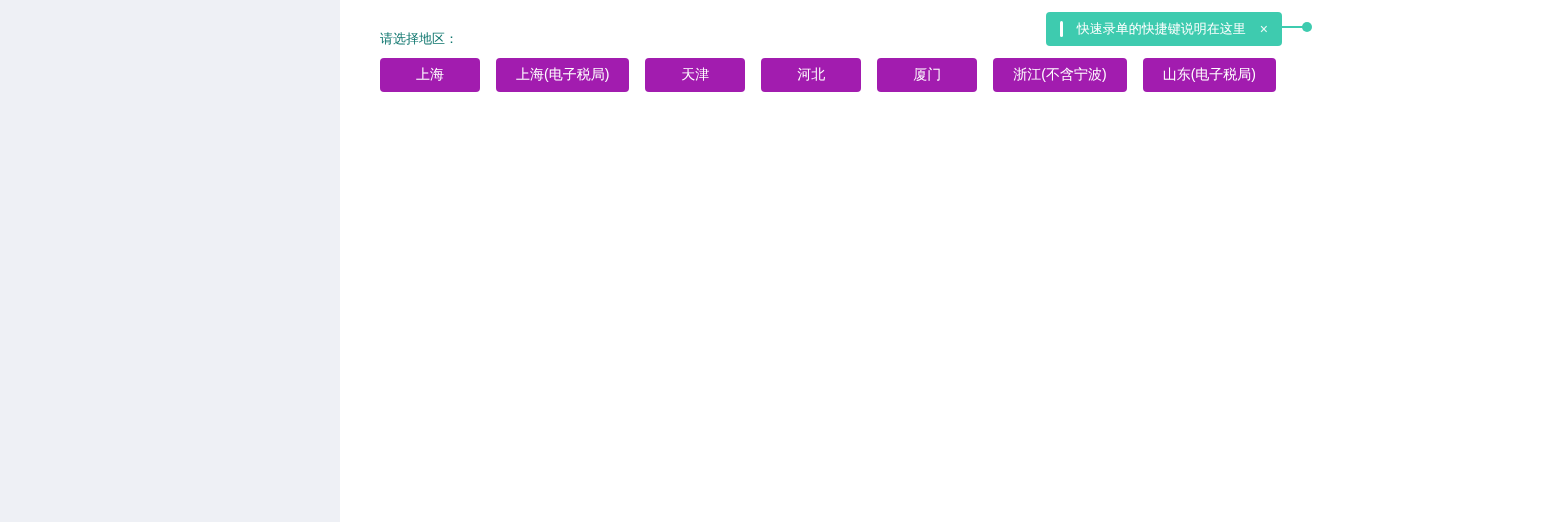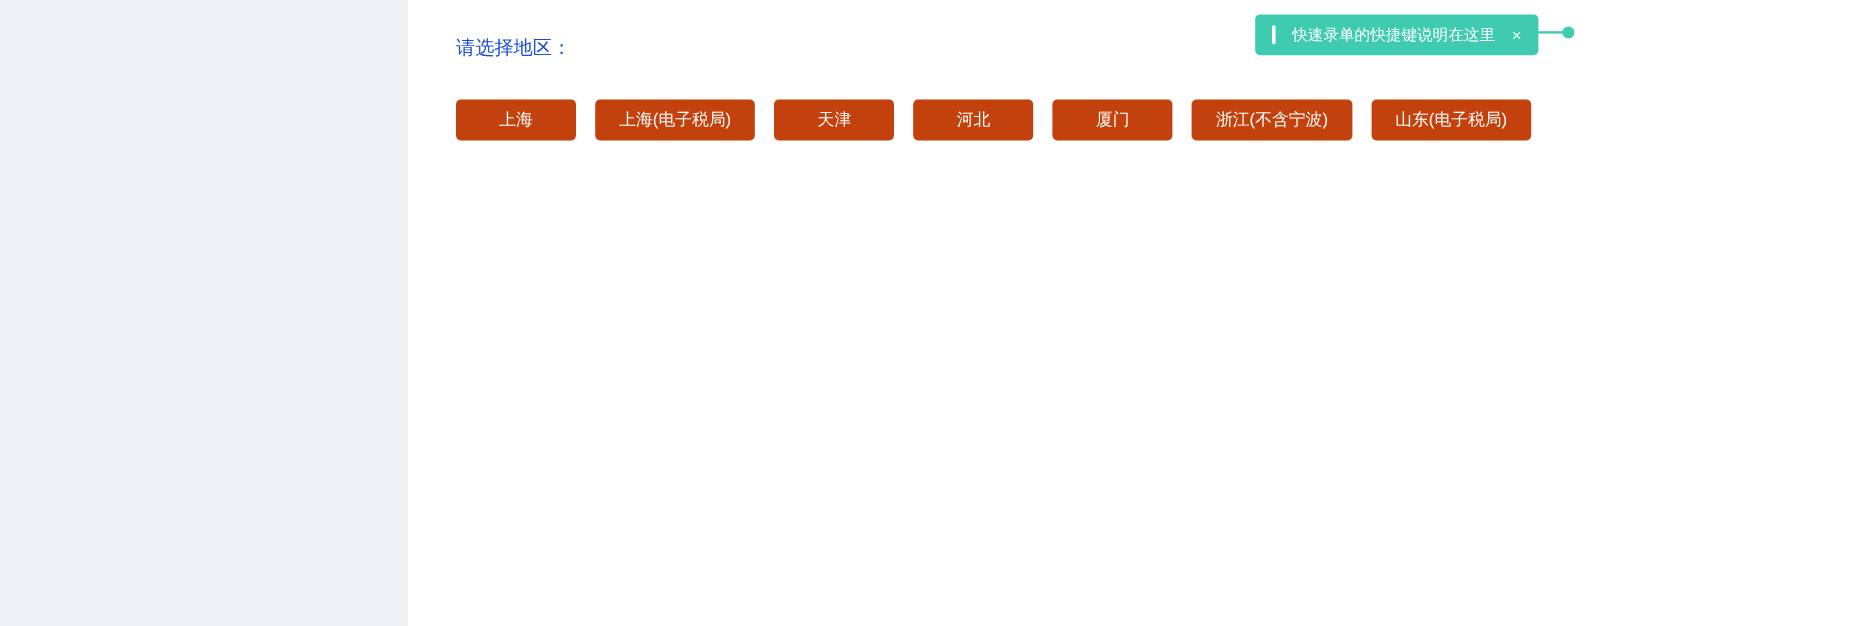--- a/index.html
+++ b/index.html
@@ -30,34 +30,34 @@
       position: absolute;
       left: 340px;
       top: 0;
       right: 0;
       bottom: 0;
       background: #ffffff;
       padding: 30px 40px;
     }
 
     .page-title {
-      font-size: 16px;
-      color: #1d4ed8;
-      margin-bottom: 32px;
+      font-size: 13px;
+      color: #0f766e;
+      margin-bottom: 10px;
       font-weight: normal;
     }
 
     .region-buttons {
       display: flex;
       flex-wrap: wrap;
       gap: 16px;
     }
 
     .region-btn {
-      background: #c2410c;
+      background: #a21caf;
       border: none;
       border-radius: 4px;
       padding: 8px 20px;
       font-size: 14px;
       color: #fff;
       cursor: pointer;
       min-width: 100px;
       text-align: center;
       white-space: nowrap;
     }

